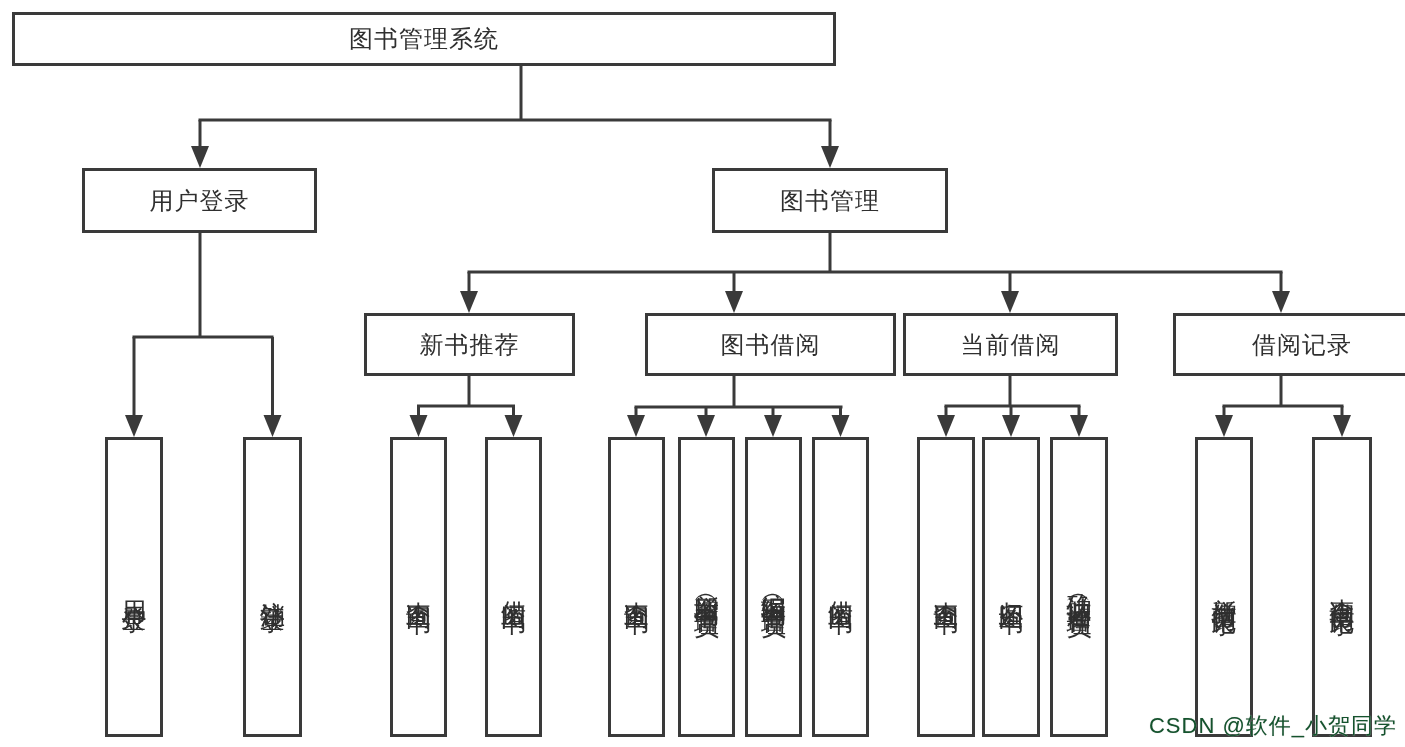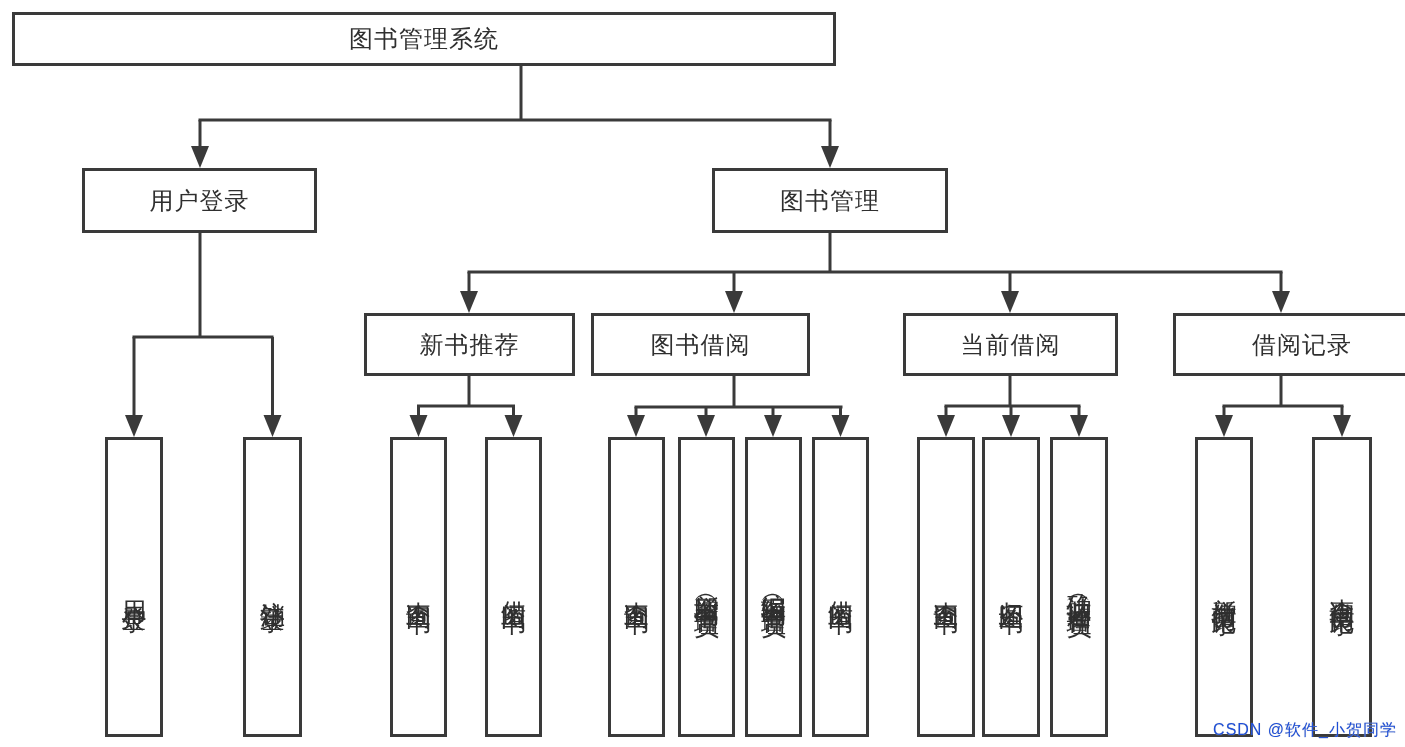--- a/index.html
+++ b/index.html
@@ -36,21 +36,21 @@
     letter-spacing:3px;
     line-height:1;
   }
   
   #n-root{left:12px;top:12px;width:824px;height:54px;}
   
   #n-user-login{left:82px;top:168px;width:235px;height:65px;}
   #n-book-mgmt{left:712px;top:168px;width:236px;height:65px;}
   
   #n-s0{left:364px;top:313px;width:211px;height:63px;}
-  #n-s1{left:591px;top:313px;width:219px;height:63px;}
+  #n-s1{left:645px;top:313px;width:251px;height:63px;}
   #n-s2{left:903px;top:313px;width:215px;height:63px;}
   #n-s3{left:1173px;top:313px;width:258px;height:63px;}
   
   .leaf{top:437px;height:300px;}
   #n-l0{left:105px;width:58px;}
   #n-l1{left:243px;width:59px;}
   #n-l2{left:390px;width:57px;}
   #n-l3{left:485px;width:57px;}
   #n-l4{left:608px;width:57px;}
   #n-l5{left:678px;width:57px;}
@@ -58,22 +58,22 @@
   #n-l7{left:812px;width:57px;}
   #n-l8{left:917px;width:58px;}
   #n-l9{left:982px;width:58px;}
   #n-l10{left:1050px;width:58px;}
   #n-l11{left:1195px;width:58px;}
   #n-l12{left:1312px;width:60px;}
   .watermark{
     position:absolute;
     right:8px;
     bottom:6px;
-    font-size:16px;
-    color:#1d4ed8;
+    font-size:22px;
+    color:#14532d;
     letter-spacing:1px;
     z-index:3;
     text-shadow:0 0 1px #c8c8c8;
   }
 </style>
 </head>
 <body>
 
 <div class="canvas">
 

